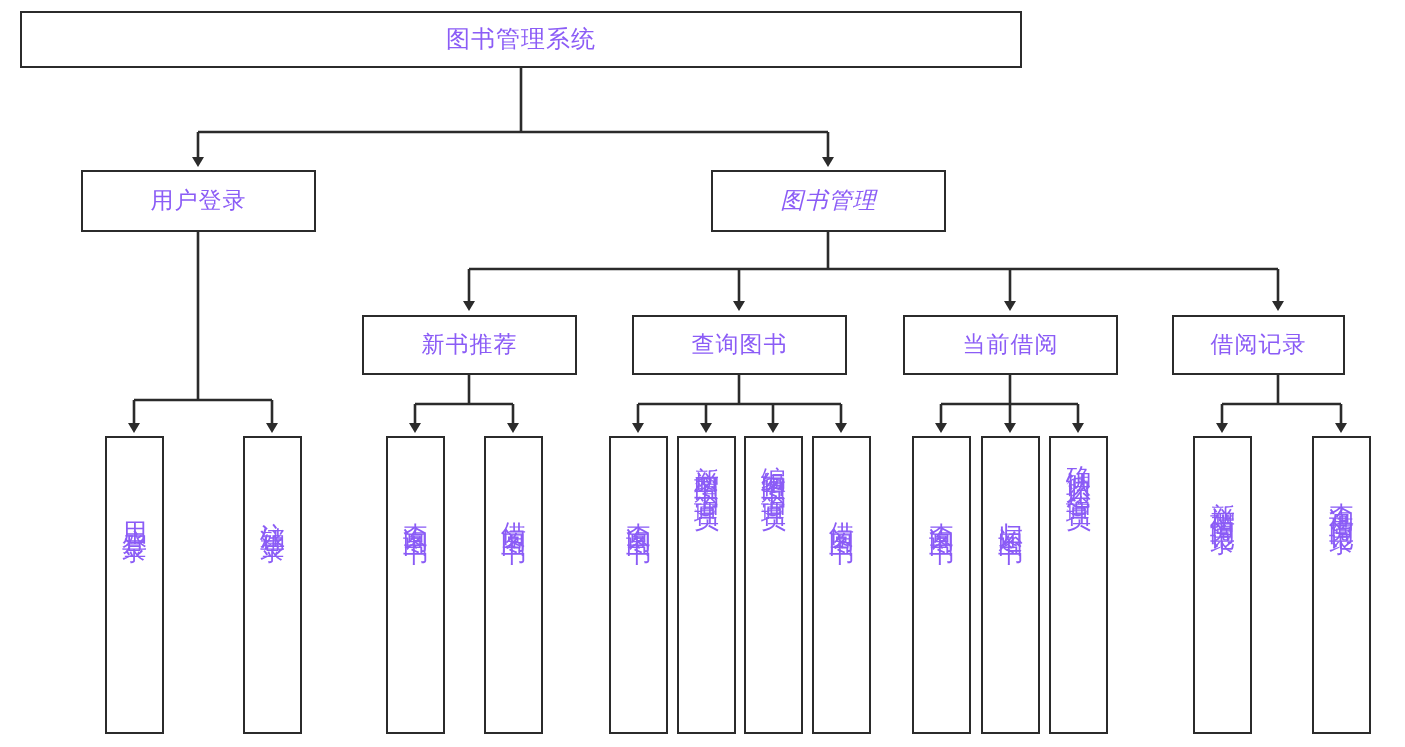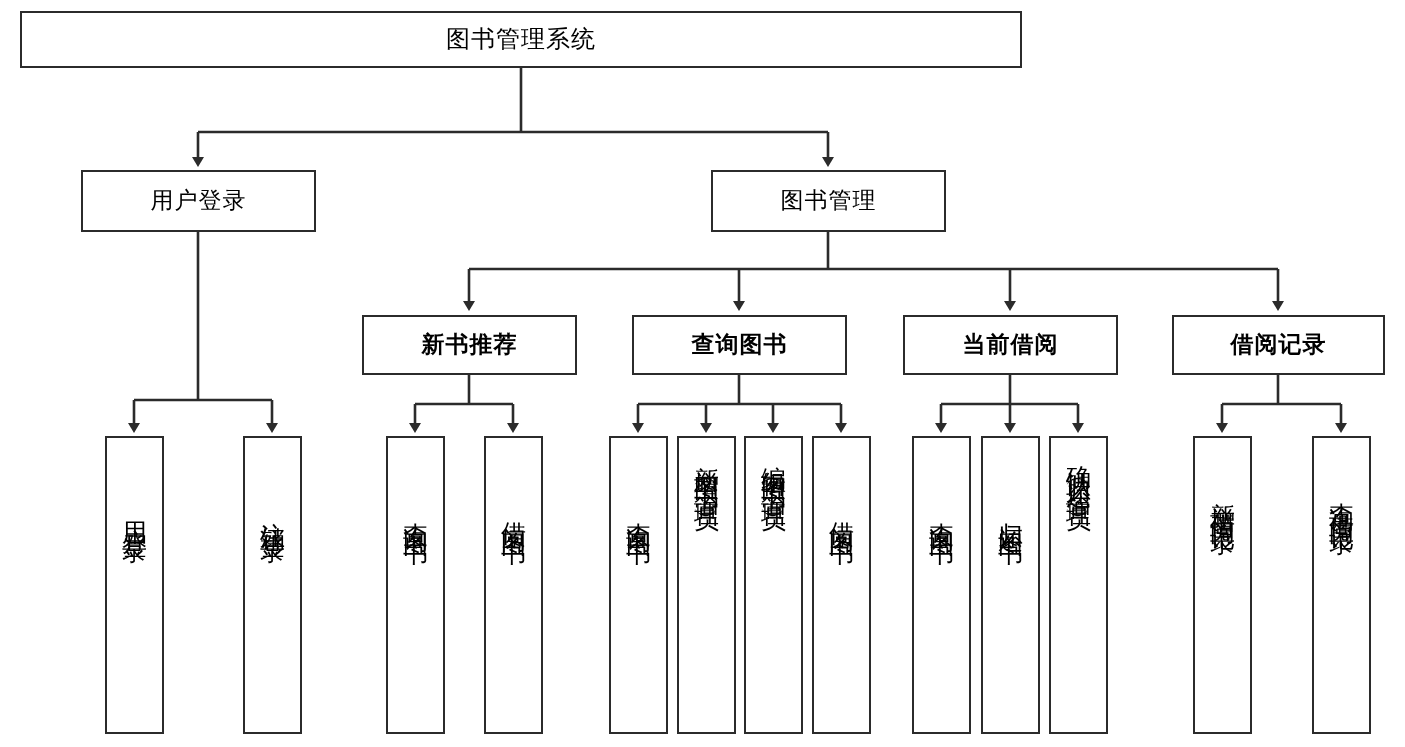--- a/index.html
+++ b/index.html
@@ -34,36 +34,36 @@
     border: 2px solid #2b2b2b;
     display: flex;
     align-items: center;
     justify-content: center;
     overflow: hidden;
   }
   .node-box .node-label {
     font-size: 23px;
     line-height: 1.1;
     letter-spacing: 1px;
-    color: #000000;
+    color: #8b5cf6;
     white-space: nowrap;
   }
   
   .node-root {
     left: 20px;
     top: 11px;
     width: 1002px;
     height: 57px;
   }
   .node-root .node-label { font-size: 24px; }
   
   .node-level1, .node-level2 {
     height: 62px;
   }
-  .node-level2 { height: 60px; font-weight: bold; }
+  .node-level2 { height: 60px; }
 
   
   .node-leaf {
     top: 436px;
     height: 298px;
     width: 59px;
     align-items: flex-start;
     justify-content: center;
     padding-top: 0;
   }
@@ -147,34 +147,34 @@
     </g>
   </svg>
 
   <div class="node-box node-root">
     <span class="node-label">图书管理系统</span>
   </div>
 
   <div class="node-box node-level1" style="left:81px; top:170px; width:235px;">
     <span class="node-label">用户登录</span>
   </div>
-  <div class="node-box node-level1" style="left:711px; top:170px; width:235px;">
+  <div class="node-box node-level1" style="left:711px; top:170px; width:235px;font-style:italic;">
     <span class="node-label">图书管理</span>
   </div>
 
   <div class="node-box node-level2" style="left:362px; top:315px; width:215px;">
     <span class="node-label">新书推荐</span>
   </div>
   <div class="node-box node-level2" style="left:632px; top:315px; width:215px;">
     <span class="node-label">查询图书</span>
   </div>
   <div class="node-box node-level2" style="left:903px; top:315px; width:215px;">
     <span class="node-label">当前借阅</span>
   </div>
-  <div class="node-box node-level2" style="left:1172px; top:315px; width:213px;">
+  <div class="node-box node-level2" style="left:1172px; top:315px; width:173px;">
     <span class="node-label">借阅记录</span>
   </div>
 
   <div class="node-box node-leaf leaf-short" style="left:105px;">
     <span class="node-label">用户登录</span>
   </div>
   <div class="node-box node-leaf leaf-short" style="left:243px;">
     <span class="node-label">注销登录</span>
   </div>
 

